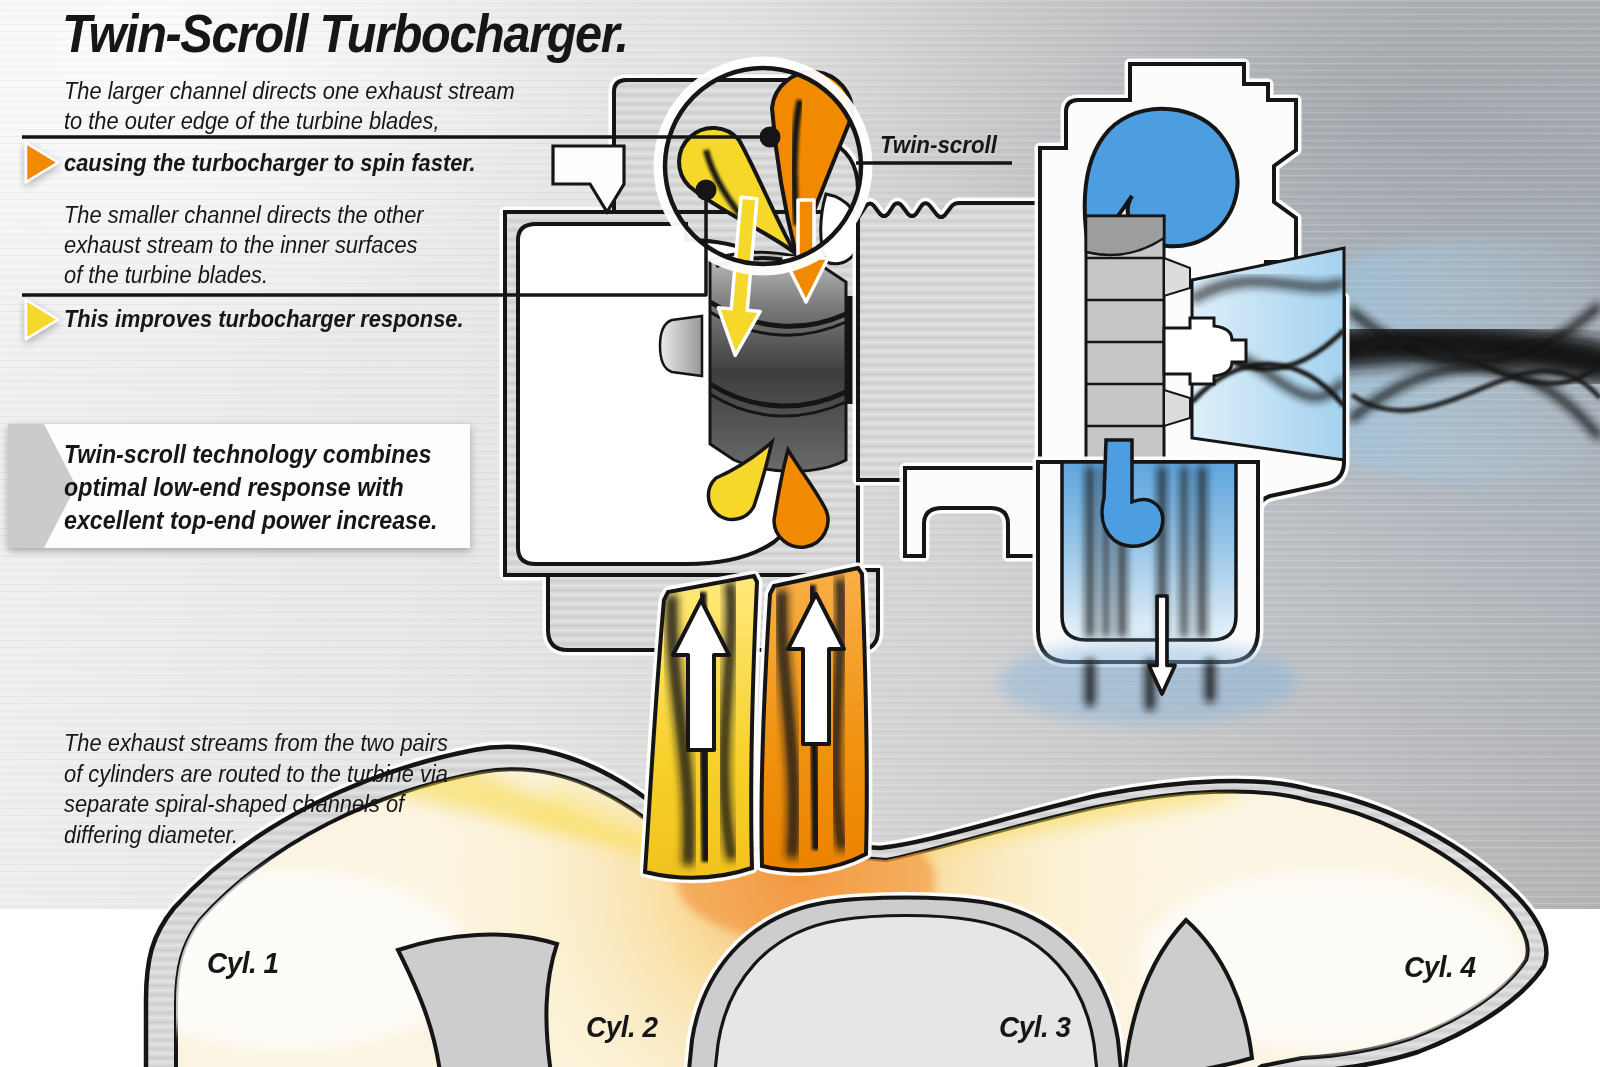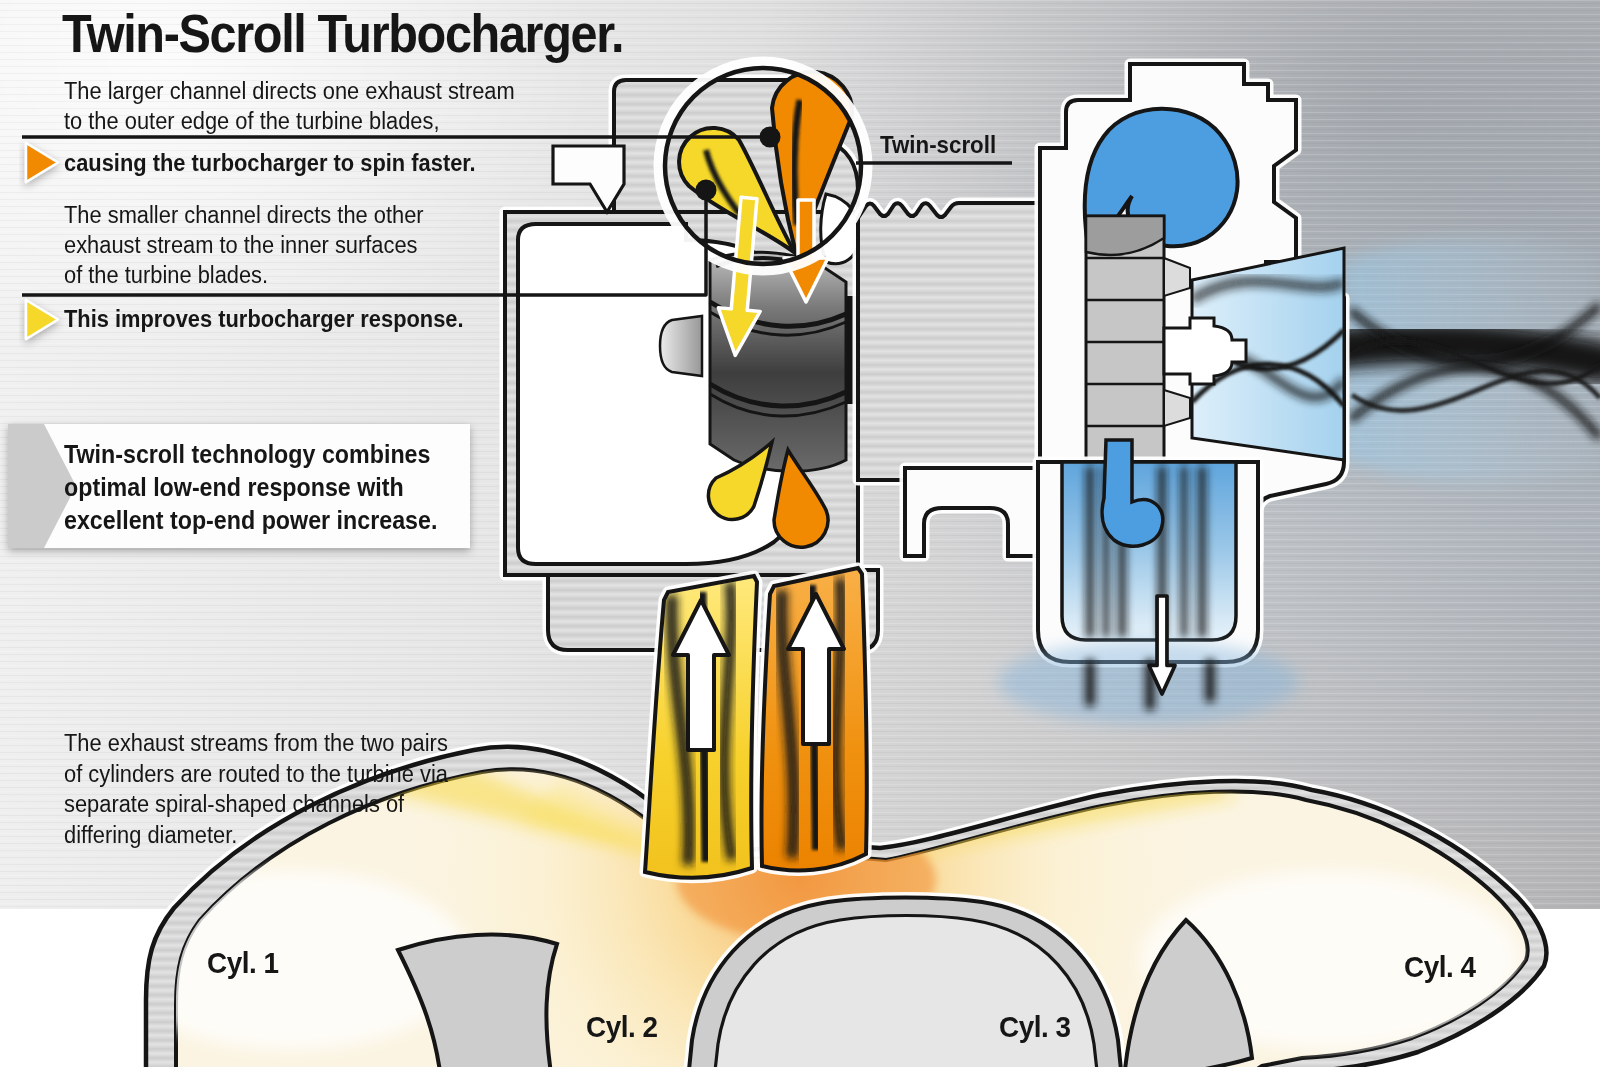--- a/index.html
+++ b/index.html
@@ -2,21 +2,21 @@
 <html><head>
 <meta charset="utf-8">
 <style>
   html,body{margin:0;padding:0;}
   body{width:1600px;height:1067px;overflow:hidden;font-family:"Liberation Sans","DejaVu Sans",sans-serif;}
   .stage{position:relative;width:1600px;height:909px;
     background:
       radial-gradient(700px 500px at 10% 6%, rgba(255,255,255,.8), rgba(255,255,255,0) 62%),
       radial-gradient(900px 620px at 86% 12%, rgba(96,104,114,.28), rgba(96,104,114,0) 70%),
       radial-gradient(1000px 700px at 100% 42%, rgba(125,160,190,.25), rgba(125,160,190,0) 70%),
-      linear-gradient(102deg,#f2f2f2 0%,#e6e6e6 34%,#d0d0d1 64%,#b4b4b6 100%);}
+      linear-gradient(102deg,#f2f2f2 0%,#e6e6e6 34%,#d0d0d1 64%,#b4b4b6 100%); font-style: italic;}
   .brush{position:absolute;inset:0;
     background:repeating-linear-gradient(180deg, rgba(255,255,255,.20) 0 1px, rgba(255,255,255,0) 1px 3px, rgba(0,0,0,.045) 3px 4px, rgba(0,0,0,0) 4px 7px);
     opacity:.85;}
   svg{position:absolute;left:0;top:0;}
   .txt{position:absolute;color:#161616;transform:scaleX(.93);transform-origin:left top;white-space:nowrap;}
   .title{font-size:54px;font-weight:bold;letter-spacing:-1.5px;transform:scaleX(.9);}
   .para{font-size:23.5px;line-height:30px;}
   .para3{font-size:23.5px;line-height:30.5px;}
   .bold{font-size:23.5px;font-weight:bold;}
   .bannertxt{font-size:25px;line-height:33px;font-weight:bold;}

